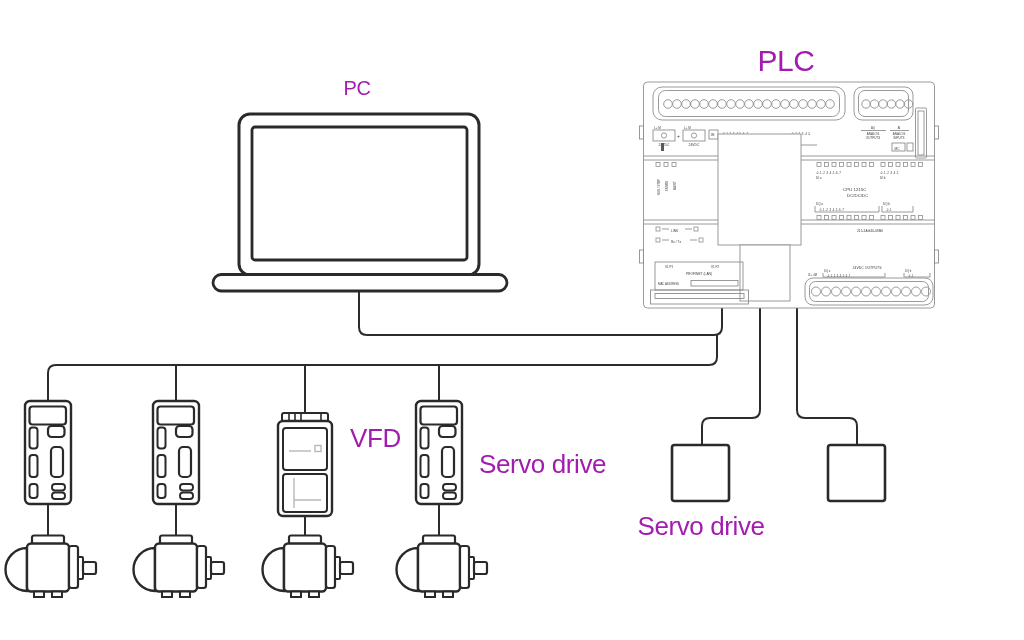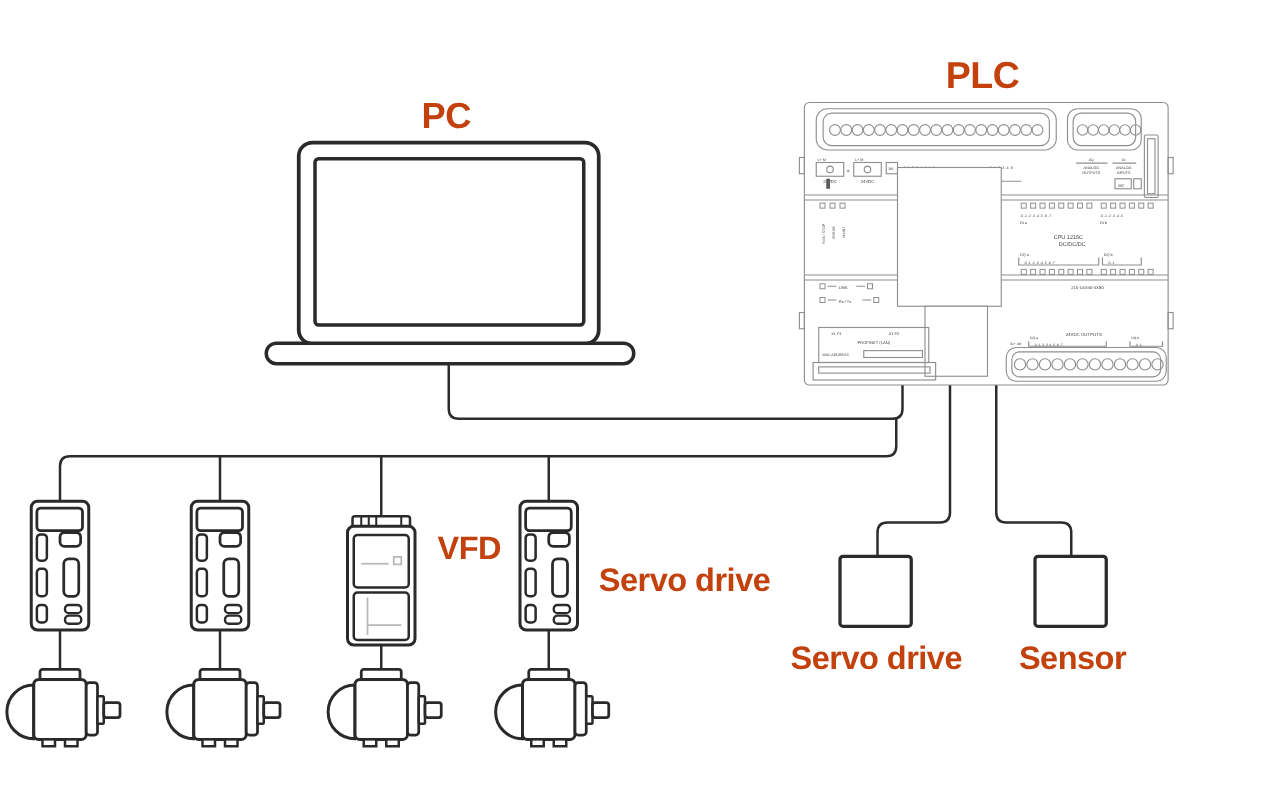--- a/index.html
+++ b/index.html
@@ -1,20 +1,20 @@
 <!DOCTYPE html>
 <html><head>
 <meta charset="utf-8">
 <style>
   html,body{margin:0;padding:0;background:#ffffff;}
   #canvas{position:relative;width:1024px;height:640px;background:#ffffff;overflow:hidden;
           font-family:"Liberation Sans",sans-serif;}
   svg{position:absolute;left:0;top:0;}
-  .lbl{position:absolute;font-family:"Liberation Sans",sans-serif;font-weight:700;
-       font-size:26px;color:#c2410c;letter-spacing:-0.4px;white-space:nowrap;}
+  .lbl{position:absolute;font-family:"Liberation Sans",sans-serif;font-weight:400;
+       font-size:26px;color:#a21caf;letter-spacing:-0.4px;white-space:nowrap;}
   .lbl.center{transform:translateX(-50%);}
   .wire{stroke:#2c2c2c;stroke-width:2;fill:none;stroke-linecap:round;}
   .ink{stroke:#2a2a2a;fill:#ffffff;}
   .ink2{stroke:#2a2a2a;fill:none;}
   .gray{stroke:#b8b8b8;fill:none;stroke-width:1.4;}
   .p{stroke:#8e8e8e;stroke-width:0.9;fill:none;}
   .pf{stroke:#8e8e8e;stroke-width:0.9;fill:#ffffff;}
   .psq{stroke:#8e8e8e;stroke-width:0.8;fill:none;}
   text.t{font-family:"Liberation Sans",sans-serif;fill:#3c3c3c;}
   text.tc{text-anchor:middle;}
@@ -269,20 +269,19 @@
       <circle class="p" cx="233" cy="213.5" r="4.5"></circle>
           <circle class="p" cx="243" cy="213.5" r="4.5"></circle>
       <circle class="p" cx="253" cy="213.5" r="4.5"></circle>
           <circle class="p" cx="263" cy="213.5" r="4.5"></circle>
       <circle class="p" cx="273" cy="213.5" r="4.5"></circle>
           <circle class="p" cx="283" cy="213.5" r="4.5"></circle>
     </g>
   </g>
 </svg>
 
-<div class="lbl center" style="left:357px;top:77px;font-size:29px;">PC</div>
+<div class="lbl center" style="left:357px;top:77px;font-size:20px;">PC</div>
 <div class="lbl center" style="left:786px;top:44px;font-size:30px;">PLC</div>
 <div class="lbl" style="left:350px;top:423px;">VFD</div>
 <div class="lbl" style="left:479px;top:449px;">Servo drive</div>
 <div class="lbl center" style="left:701px;top:511px;">Servo drive</div>
-<div class="lbl center" style="left:858px;top:511px;">Sensor</div>
 
 </div>
 
 </body></html>

